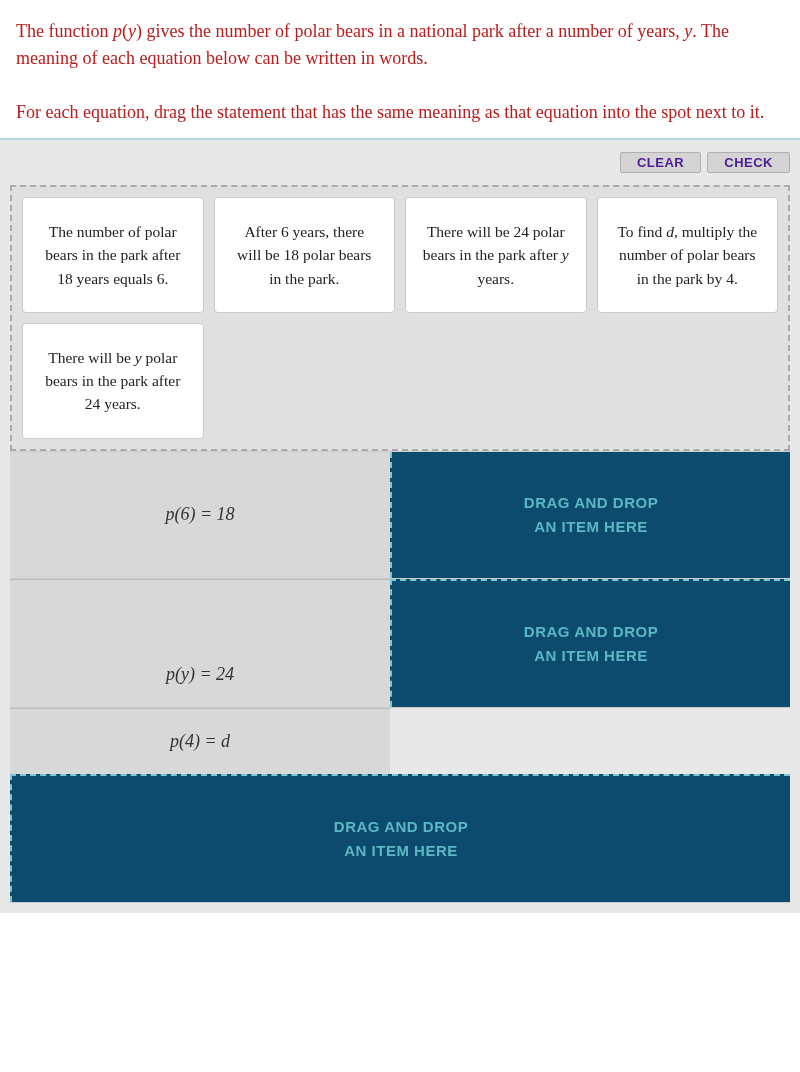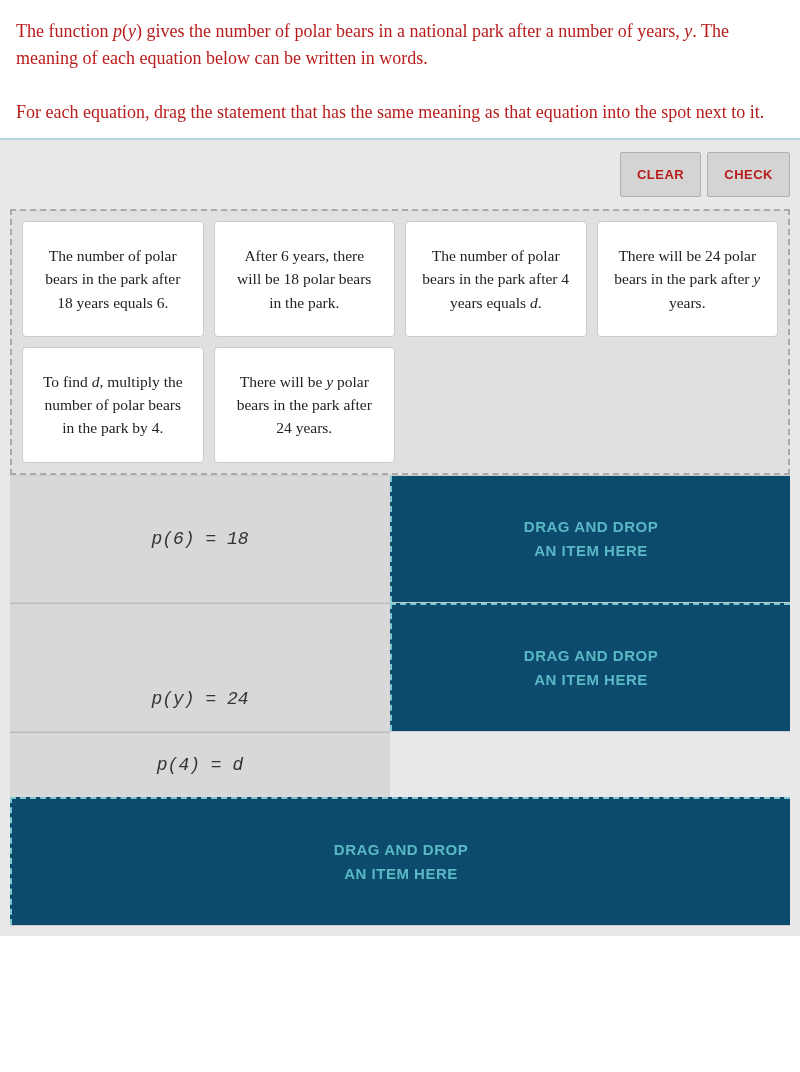--- a/index.html
+++ b/index.html
@@ -31,24 +31,24 @@
     .toolbar {
       display: flex;
       justify-content: flex-end;
       gap: 6px;
       margin-bottom: 12px;
     }
 
     .toolbar-btn {
       background: #d4d4d4;
       border: 1px solid #b0b0b0;
-      padding: 14px 16px;
+      padding: 2px 16px;
       font-size: 13px;
       font-weight: bold;
-      color: #b91c1c;
+      color: #4c1d95;
       cursor: pointer;
       border-radius: 2px;
       letter-spacing: 0.5px;
     }
 
     
     .cards-area {
       border: 2px dashed #aaa;
       background: #e0e0e0;
       padding: 10px;
@@ -102,21 +102,21 @@
       width: 380px;
       min-width: 380px;
       background: #d8d8d8;
       display: flex;
       align-items: center;
       justify-content: center;
       padding: 22px 16px;
       font-size: 18px;
       color: #333;
       font-style: italic;
-      font-family: Liberation Mono, monospace;
+      font-family: Liberation Serif, serif;
     }
 
     .match-drop {
       flex: 1;
       background: #0c4a6e;
       border-left: 2px dashed #7cc8d0;
       display: flex;
       align-items: center;
       justify-content: center;
       padding: 39px 16px;
@@ -170,23 +170,20 @@
     <div class="cards-grid">
 
       <div class="card" draggable="true">
         <span>The number of polar bears in the park after 18 years equals 6.</span>
       </div>
 
       <div class="card" draggable="true">
         <span>After 6 years, there will be 18 polar bears in the park.</span>
       </div>
 
-      <div class="card" draggable="true">
-        <span>The number of polar bears in the park after 4 years equals <span class="math-var">d</span>.</span>
-      </div>
 
       <div class="card" draggable="true">
         <span>There will be 24 polar bears in the park after <span class="math-var">y</span> years.</span>
       </div>
 
       <div class="card" draggable="true">
         <span>To find <span class="math-var">d</span>, multiply the number of polar bears in the park by 4.</span>
       </div>
 
       <div class="card" draggable="true">

